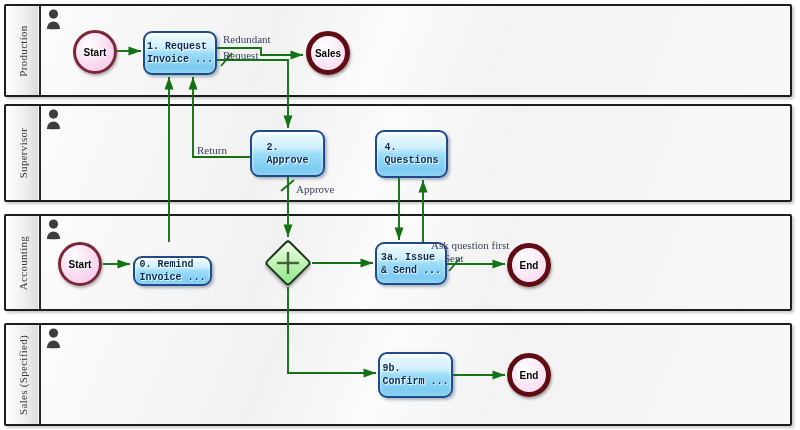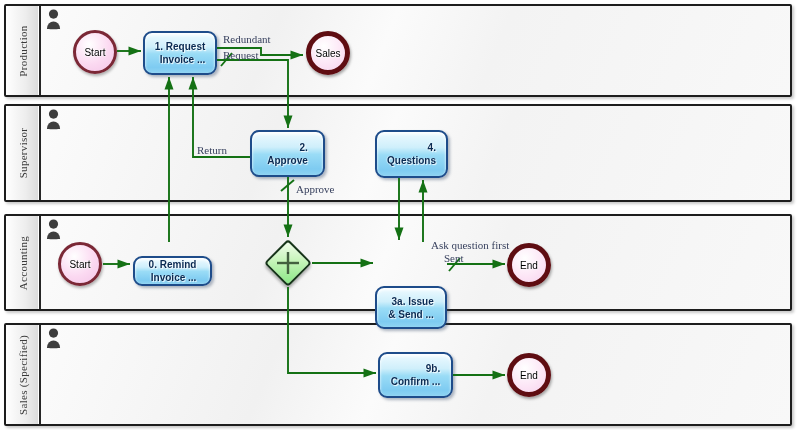--- a/index.html
+++ b/index.html
@@ -17,27 +17,27 @@
   .lane-label-text{position:absolute;left:50%;top:50%;
         transform:translate(-50%,-50%) rotate(-90deg);white-space:nowrap;
         font:11px "Liberation Serif",serif;color:#3a3a3a;letter-spacing:.3px;}
   .person{position:absolute;z-index:6;width:15px;height:21px;}
 
   
   .task{position:absolute;box-sizing:border-box;z-index:5;
         border:2px solid #1e4c8a;border-radius:9px;
         background:linear-gradient(180deg,#eefaff 0%,#cfeffb 35%,#9adcf6 52%,#7ecbf1 86%,#8ed3f2 100%);
         box-shadow:2px 2px 3px rgba(60,80,110,.4),inset 0 2px 3px rgba(255,255,255,.95);
-        display:flex;align-items:center;justify-content:center;text-align:right;
+        display:flex;align-items:center;justify-content:center;text-align:left;
         font-weight:bold;font-size:10px;line-height:13px;color:#0a2a52;
         white-space:pre-line;
-        text-shadow:1px 1px 1px rgba(255,255,255,.95),-1px 0 1px rgba(255,255,255,.55);}
+        text-shadow:1px 1px 1px rgba(255,255,255,.95),-1px 0 1px rgba(255,255,255,.55);font-family:Liberation Mono, monospace;}
   .event{position:absolute;box-sizing:border-box;z-index:5;border-radius:50%;
         display:flex;align-items:center;justify-content:center;text-align:center;
-        font-weight:normal;font-size:10px;line-height:11px;color:#000;
+        font-weight:bold;font-size:10px;line-height:11px;color:#000;
         text-shadow:0 0 2px #fff,0 0 2px #fff,0 0 2px #fff;}
   .start-event{width:44px;height:44px;border:3px solid #7b2836;
         background:radial-gradient(circle at 35% 30%,#ffffff 0%,#fbd9f1 55%,#f3c5e7 100%);
         box-shadow:1px 2px 3px rgba(0,0,0,.3);}
   .end-event{width:44px;height:44px;border:5px solid #5f0d12;
         background:radial-gradient(circle at 38% 30%,#ffffff 0%,#fce4f5 60%,#f6d3ee 100%);
         box-shadow:1px 2px 3px rgba(0,0,0,.35);}
   .end-event .evt-label{width:34px;word-break:break-all;}
   .gateway{position:absolute;left:271px;top:246px;width:34px;height:34px;box-sizing:border-box;z-index:5;
         border:2px solid #17351a;border-radius:4px;transform:rotate(45deg);
@@ -120,21 +120,21 @@
   </div>
 
   <div class="event start-event" style="left:58px;top:242px;">
     <span class="evt-label">Start</span>
   </div>
   <div class="task" style="left:133px;top:256px;width:79px;height:30px;">
     <span>0. Remind
 Invoice ...</span>
   </div>
   <div class="gateway"></div>
-  <div class="task" style="left:375px;top:242px;width:72px;height:43px;margin-top:44px;">
+  <div class="task" style="left:375px;top:242px;width:72px;height:43px;">
     <span>3a. Issue
 &amp; Send ...</span>
   </div>
   <div class="event end-event" style="left:507px;top:243px;">
     <span class="evt-label">End</span>
   </div>
 
   <div class="task" style="left:378px;top:352px;width:75px;height:46px;">
     <span>9b.
 Confirm ...</span>

